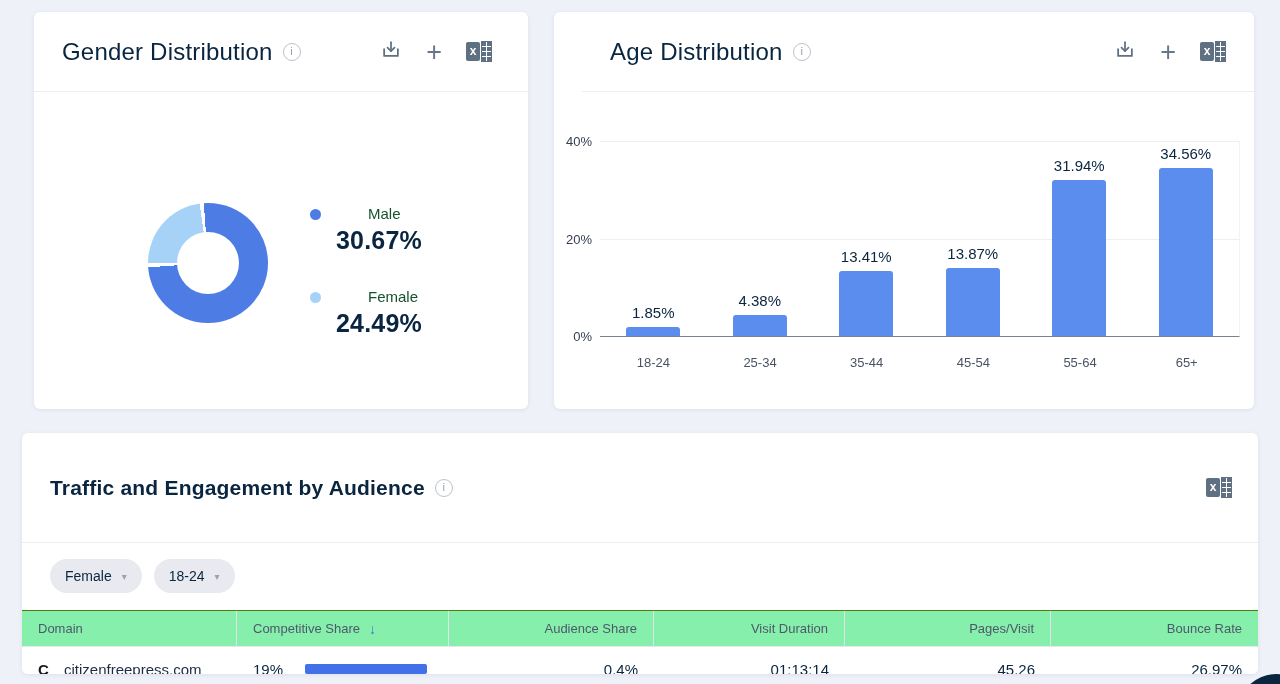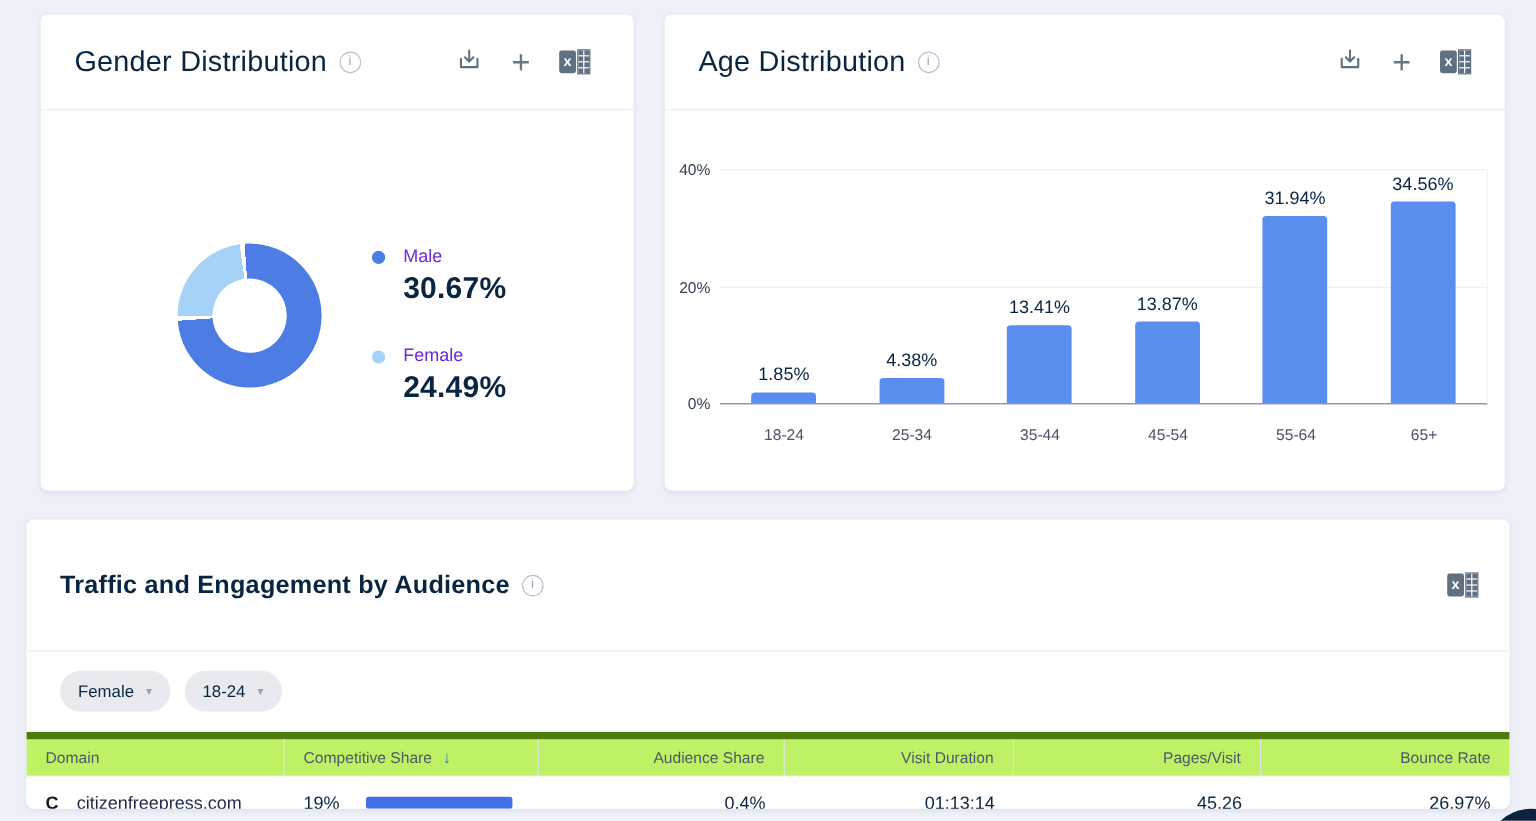--- a/index.html
+++ b/index.html
@@ -14,21 +14,21 @@
   .page { position:relative; width:1280px; height:684px; overflow:hidden; }
 
   .card {
     position:absolute;
     background:#fff;
     border-radius:6px;
     box-shadow:0 1px 4px rgba(23,43,77,.08);
     overflow:hidden;
   }
   .card-gender  { left:34px;  top:12px;  width:494px;  height:397px; }
-  .card-age     { left:554px; top:12px;  width:700px;  height:397px; }
+  .card-age     { left:554px; top:12px;  width:700px;  height:397px;padding-left:28px; }
   .card-traffic { left:22px;  top:433px; width:1236px; height:241px; }
 
   .card-header {
     height:80px;
     display:flex; align-items:center;
     padding:0 28px;
     border-bottom:1px solid #ECEEF2;
   }
   .card-title { font-size:24px; font-weight:400; color:#092540; letter-spacing:.2px; }
   .card-traffic .card-header { height:110px; padding-right:26px; }
@@ -63,21 +63,21 @@
     position:absolute; left:114px; top:191px;
     width:120px; height:120px; border-radius:50%;
   }
   .donut-hole {
     position:absolute; left:50%; top:50%; transform:translate(-50%,-50%);
     width:62px; height:62px; background:#fff; border-radius:50%;
   }
   .gender-legend { position:absolute; left:276px; top:193px; }
   .legend-item { position:relative; padding-left:26px; margin-bottom:33px; }
   .legend-dot { position:absolute; left:0; top:4px; width:11px; height:11px; border-radius:50%; }
-  .legend-label { font-size:15px; color:#6d28d9; }
+  .legend-label { font-size:15px; color:#14532d;margin-left:32px; }
   .legend-value { font-size:25px; font-weight:700; color:#092540; margin-top:4px; letter-spacing:.2px; }
 
   
   .age-plot {
     position:absolute; left:46px; right:14px; top:129px; height:196px;
     border-bottom:1px solid #79828F;
     border-right:1px solid #F1F3F7;
   }
   .gridline { position:absolute; left:0; right:0; height:1px; background:#EDEFF4; }
   .gridline.g40 { top:0; } .gridline.g20 { top:50%; }
@@ -104,21 +104,21 @@
   .filters-row { display:flex; align-items:center; gap:12px; padding:16px 28px 17px 28px; }
   .filter-pill {
     display:flex; align-items:center; gap:10px;
     height:34px; padding:0 15px;
     background:#E8EAEF; border:none; border-radius:17px;
     font-size:14px; font-weight:500; color:#092540; cursor:pointer;
     font-family:inherit;
   }
   .chevron-down { font-size:10px; color:#9AA3B2; }
 
-  .t-header { display:flex; background:#bef264; border-top:6px solid #4d7c0f; border-bottom:1px solid #E4E7ED; height:37px; }
+  .t-header { display:flex; background:#86efac; border-top:1px solid #4d7c0f; border-bottom:1px solid #E4E7ED; height:37px; }
   .t-header .th {
     display:flex; align-items:center; font-size:13px; color:#4E5969;
     padding:0 16px; border-right:1px solid #E0E4EA;
   }
   .t-header .th:last-child { border-right:none; }
   .th.align-right { justify-content:flex-end; }
   .sort-arrow { color:#3E74E8; font-weight:600; margin-left:9px; font-size:14px; }
 
   .t-row { display:flex; align-items:center; height:44px; background:#fff; }
   .t-row .td { display:flex; align-items:center; font-size:15px; color:#092540; padding:0 16px; }

